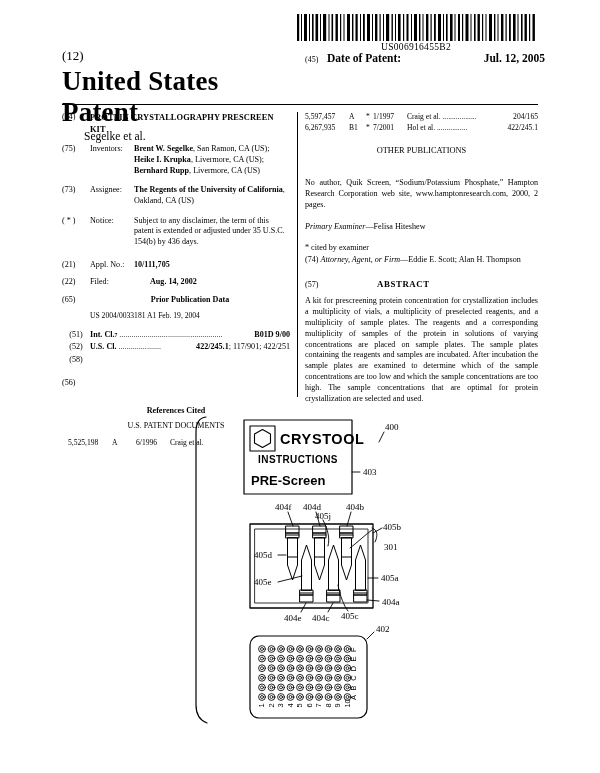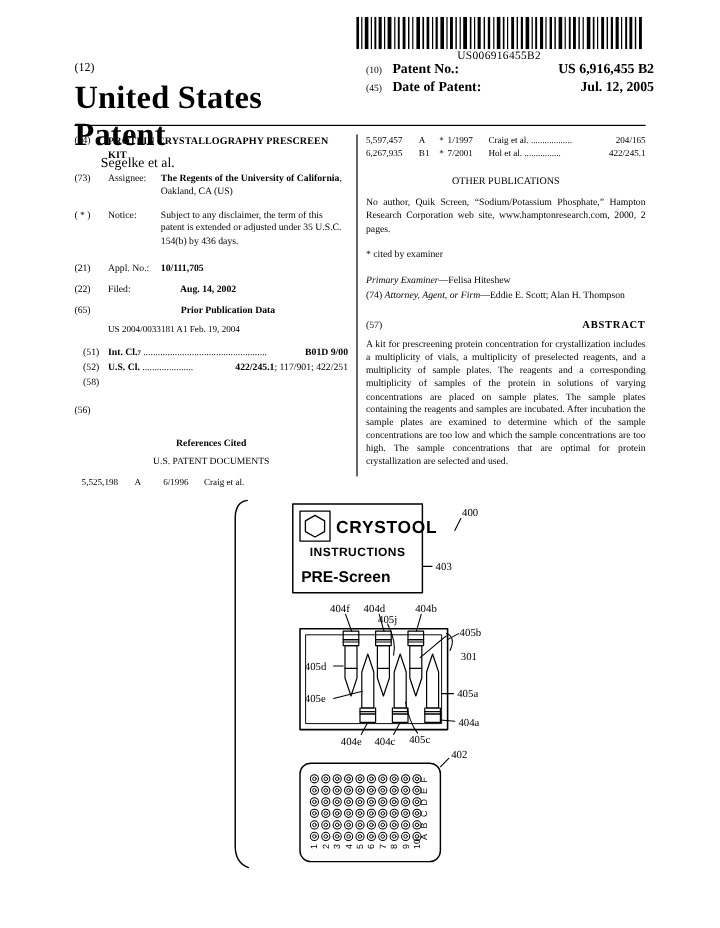--- a/index.html
+++ b/index.html
@@ -9,21 +9,21 @@
   }
   .page{position:absolute;inset:0;}
 
   
   .barcode-wrap{position:absolute;left:296px;top:14px;width:240px;text-align:center;}
   .barcode{height:27px;width:240px;display:block;}
   .barcode-num{font-family:"Liberation Serif",serif;font-size:9.5px;letter-spacing:.3px;margin-top:1px;}
 
   
   .hdr-left{position:absolute;left:62px;top:48px;width:230px;}
-  .kicker{font-size:10px;vertical-align:2px;}
+  .kicker{font-size:13px;vertical-align:2px;}
   .us-patent{font-size:27px;font-weight:bold;letter-spacing:.2px;display:inline-block;}
   .applicant{font-size:11.5px;font-weight:normal;margin-left:22px;margin-top:2px;}
 
   .hdr-right{position:absolute;left:305px;top:52px;width:240px;font-size:11.5px;}
   .hdr-right .row{display:flex;align-items:baseline;margin-bottom:2.5px;}
   .hdr-right .num{font-size:8px;width:22px;flex:0 0 22px;}
   .hdr-right .lbl{font-weight:bold;flex:0 0 auto;}
   .hdr-right .val{font-weight:bold;margin-left:auto;white-space:nowrap;}
 
   .rule{position:absolute;left:62px;right:62px;height:1px;background:#000;}
@@ -142,41 +142,41 @@
   </div>
 
   <div class="hdr-left">
     <span class="kicker">(12)</span>
     <span class="us-patent">United States Patent</span>
     <div class="applicant">Segelke et al.</div>
   </div>
 
   <div class="hdr-right">
     <div class="row">
-      <span class="num">(10)</span>
-      <span class="lbl">Patent No.:</span>
-      <span class="val">US 6,916,455 B2</span>
-    </div>
-    <div class="row">
       <span class="num">(45)</span>
       <span class="lbl">Date of Patent:</span>
       <span class="val">Jul. 12, 2005</span>
     </div>
   </div>
 
   <div class="rule rule-top"></div>
   <div class="vrule"></div>
 
   <div class="col col-l">
 
     <div class="item">
       <span class="tag">(54)</span>
       <span class="bod title54">PROTEIN CRYSTALLOGRAPHY PRESCREEN KIT</span>
     </div>
 
+    <div class="item" style="margin-top:9px;">
+      <span class="tag">(75)</span>
+      <span class="lab">Inventors:</span>
+      <span class="bod"><span class="b">Brent W. Segelke</span><span>, San Ramon, CA (US); </span><span class="b">Heike I. Krupka</span><span>, Livermore, CA (US); </span><span class="b">Bernhard Rupp</span><span>, Livermore, CA (US)</span></span>
+    </div>
 
     <div class="item" style="margin-top:9px;">
       <span class="tag">(73)</span>
       <span class="lab">Assignee:</span>
       <span class="bod"><span class="b">The Regents of the University of California</span><span>, Oakland, CA (US)</span></span>
     </div>
 
     <div class="item" style="margin-top:9px;">
       <span class="tag">( * )</span>
       <span class="lab">Notice:</span>
@@ -256,38 +256,38 @@
       <div class="cite-row">
         <span class="c1">6,267,935</span>
         <span class="c2">B1</span>
         <span class="c3">*</span>
         <span class="c4">7/2001</span>
         <span class="c5"><span>Hol et al.</span> <span>................</span></span>
         <span class="c6">422/245.1</span>
       </div>
     </div>
 
-    <div class="ctr-n" style="margin:12px 0 8px 0;font-size:8.4px;">OTHER PUBLICATIONS</div>
+    <div class="ctr-n" style="margin:12px 0 22px 0;font-size:8.4px;">OTHER PUBLICATIONS</div>
 
     <div style="text-align:justify;font-size:8.1px;line-height:1.35;">No author, Quik Screen, “Sodium/Potassium Phosphate,” Hampton Research Corporation web site, www.hamptonresearch.com, 2000, 2 pages.</div>
-
-    <div style="margin-top:10px;font-size:8.1px;">* cited by examiner</div>
 
     <div style="margin-top:11px;font-size:8.1px;">
       <span class="i">Primary Examiner</span><span>—Felisa Hiteshew</span>
     </div>
+
+    <div style="margin-top:10px;font-size:8.1px;">* cited by examiner</div>
 
     <div style="margin-top:2px;font-size:8.1px;line-height:1.35;">
       <span>(74)</span>
       <span class="i">Attorney, Agent, or Firm</span><span>—Eddie E. Scott; Alan H. Thompson</span>
     </div>
 
     <div style="margin-top:13px;display:flex;align-items:baseline;gap:42px;">
       <span style="font-size:8.1px;flex:0 0 30px;">(57)</span>
-      <span style="flex:1;text-align:right;font-weight:bold;font-size:8.8px;letter-spacing:.6px;">ABSTRACT</span>
+      <span style="flex:1;text-align:left;font-weight:bold;font-size:8.8px;letter-spacing:.6px;">ABSTRACT</span>
     </div>
 
     <div class="abs-body">A kit for prescreening protein concentration for crystallization includes a multiplicity of vials, a multiplicity of preselected reagents, and a multiplicity of sample plates. The reagents and a corresponding multiplicity of samples of the protein in solutions of varying concentrations are placed on sample plates. The sample plates containing the reagents and samples are incubated. After incubation the sample plates are examined to determine which of the sample concentrations are too low and which the sample concentrations are too high. The sample concentrations that are optimal for protein crystallization are selected and used.</div>
 
   </div>
 
   <div class="fig">
     <svg width="300" height="360" viewBox="0 0 300 360">
       <g fill="none" stroke="#000" stroke-width="1.1" stroke-linecap="round" stroke-linejoin="round">
 

